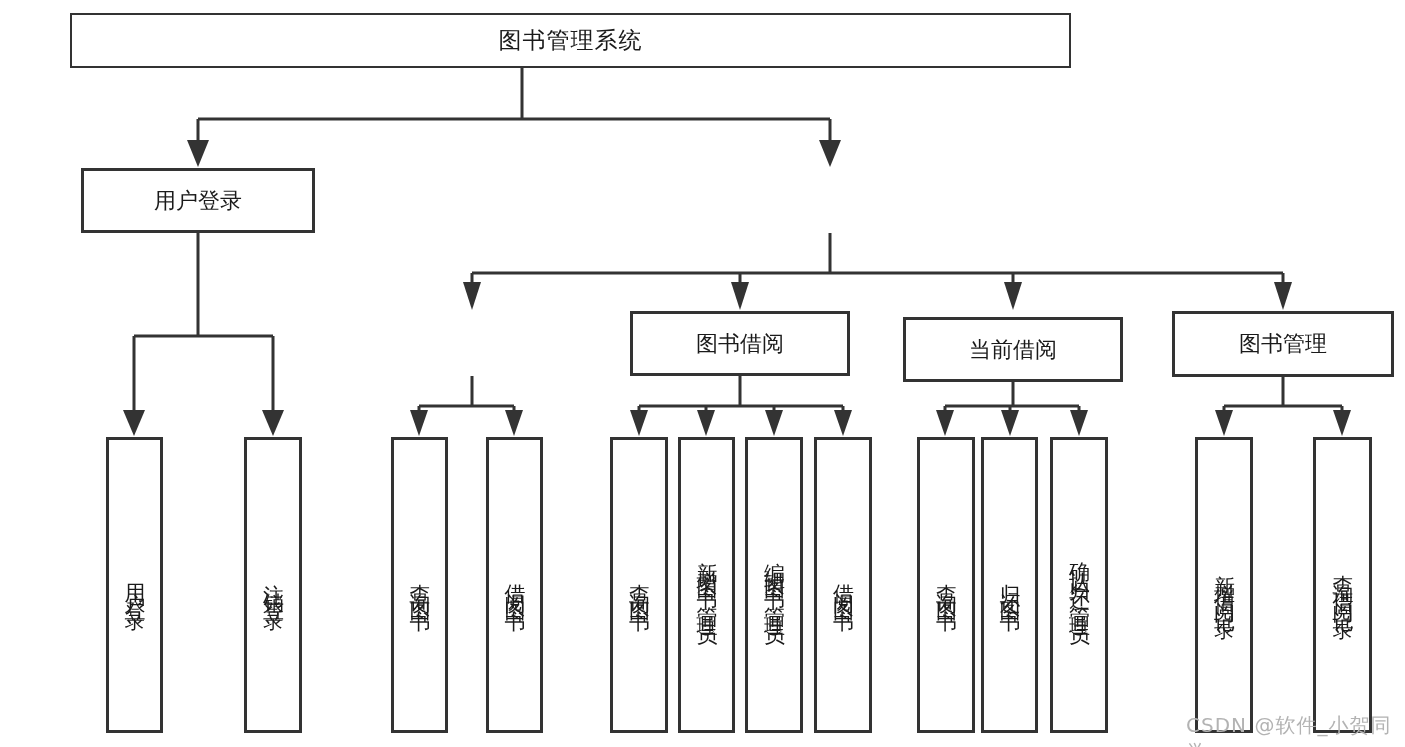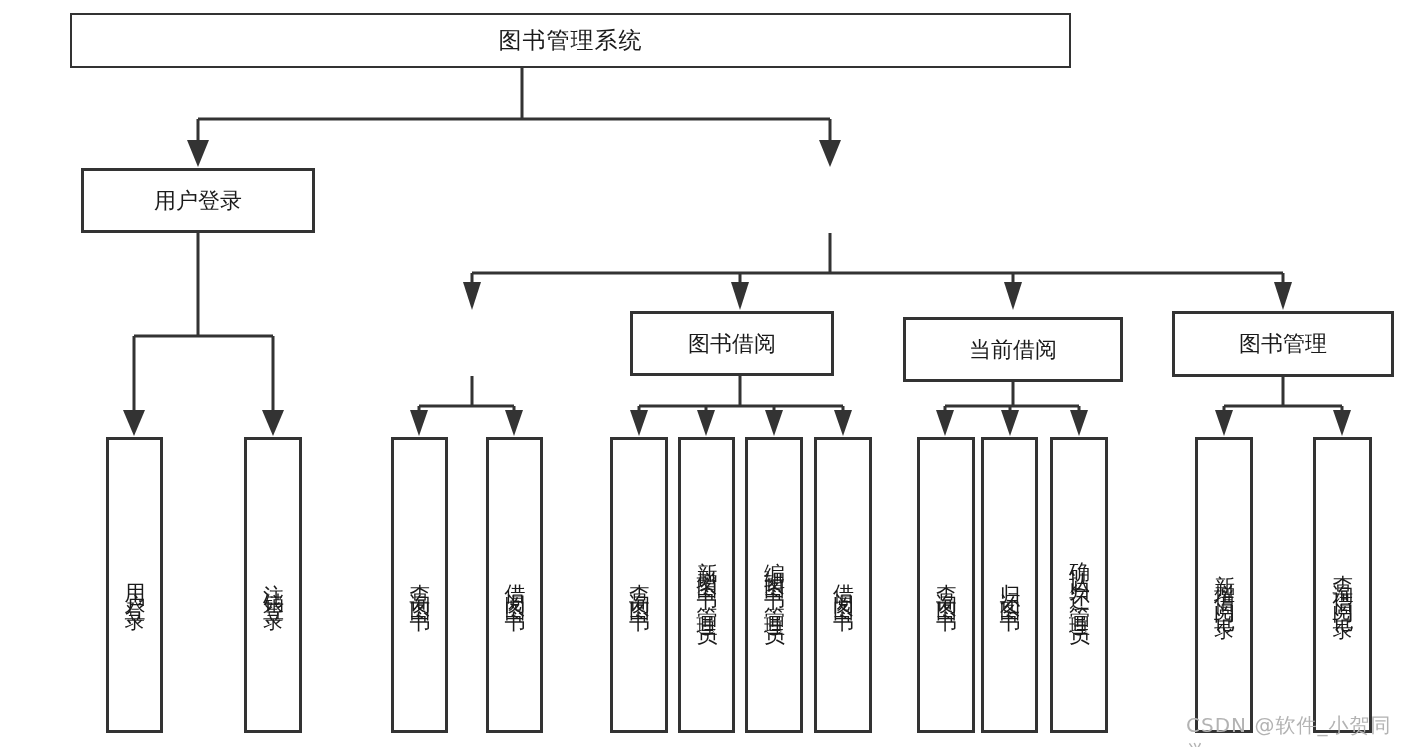--- a/index.html
+++ b/index.html
@@ -86,21 +86,21 @@
       <polygon points="1070,410 1088,410 1079,436"></polygon>
       <polygon points="1215,410 1233,410 1224,436"></polygon>
       <polygon points="1333,410 1351,410 1342,436"></polygon>
     </g>
   </svg>
 
   <div class="node root-node" style="left:22px; top:13px; width:1001px; height:55px;margin-left:48px;">图书管理系统</div>
 
   <div class="node" style="left:81px; top:168px; width:234px; height:65px;">用户登录</div>
 
-  <div class="node" style="left:630px; top:311px; width:204px; height:65px;">图书借阅</div>
+  <div class="node" style="left:630px; top:311px; width:220px; height:65px;">图书借阅</div>
   <div class="node" style="left:903px; top:317px; width:220px; height:65px;">当前借阅</div>
   <div class="node" style="left:1172px; top:311px; width:222px; height:66px;">图书管理</div>
 
   <div class="node vnode" style="left:106px; top:437px; width:57px; height:296px;">用户登录</div>
   <div class="node vnode" style="left:244px; top:437px; width:58px; height:296px;">注销登录</div>
 
   <div class="node vnode" style="left:391px; top:437px; width:57px; height:296px;">查询图书</div>
   <div class="node vnode" style="left:486px; top:437px; width:57px; height:296px;">借阅图书</div>
 
   <div class="node vnode" style="left:610px; top:437px; width:58px; height:296px;">查询图书</div>

